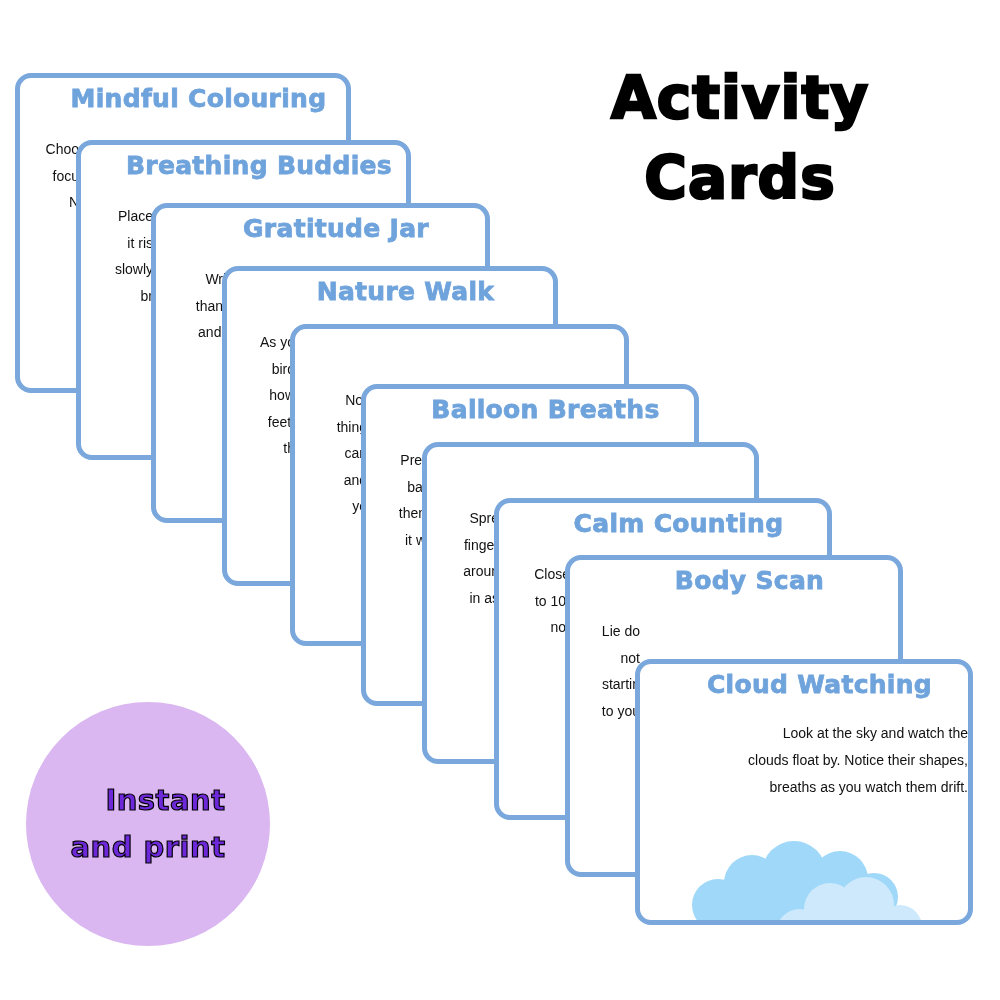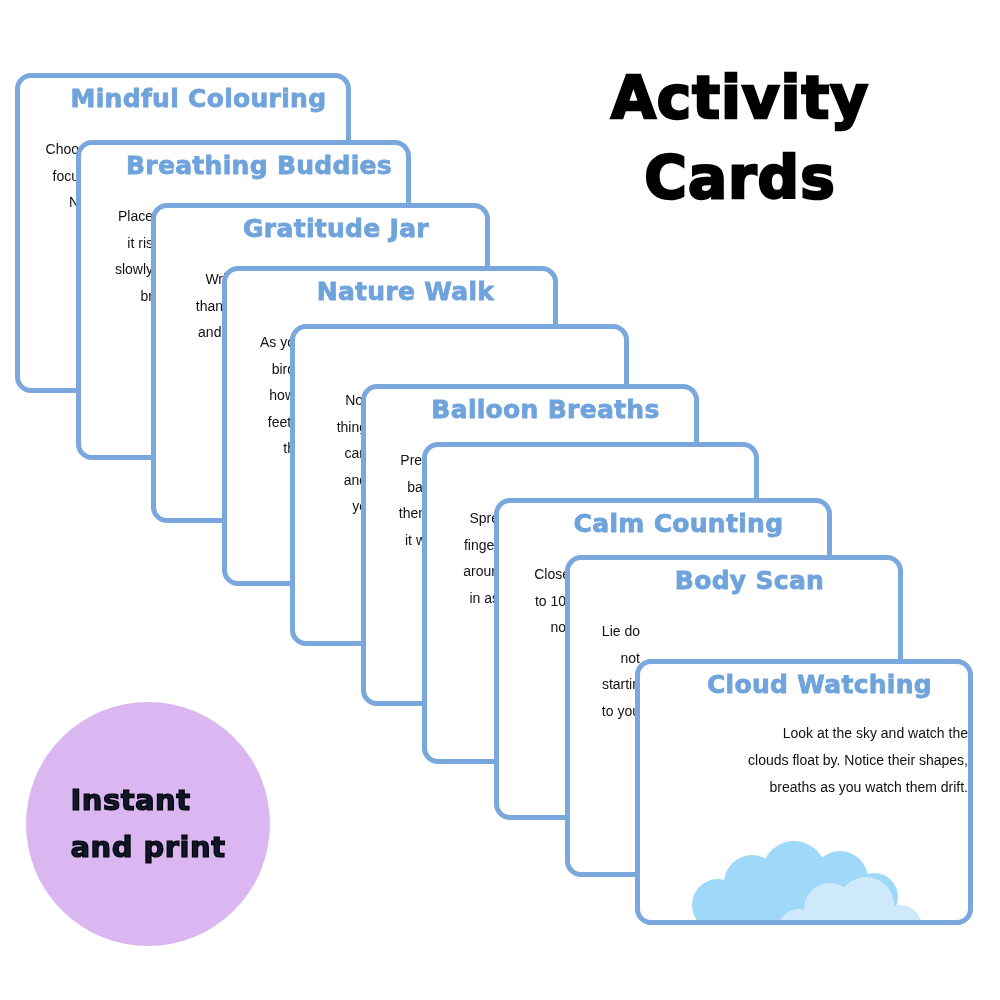--- a/index.html
+++ b/index.html
@@ -29,22 +29,22 @@
     font-family:"DejaVu Sans", sans-serif; font-weight:bold;
     font-size:58px; line-height:80px; letter-spacing:1px;
     -webkit-text-stroke:2.5px #000;
   }
   .badge {
     position:absolute; left:26px; top:702px; width:244px; height:244px;
     border-radius:50%; background:#dab7f1;
     display:flex; align-items:center; justify-content:center;
   }
   .badge-text {
-    text-align:left; font-family:"DejaVu Sans", sans-serif; font-weight:bold;
-    font-size:29px; line-height:47px; color:#0f172a; letter-spacing:0.5px;
+    text-align:right; font-family:"DejaVu Sans", sans-serif; font-weight:bold;
+    font-size:29px; line-height:47px; color:#6d28d9; letter-spacing:0.5px;
     -webkit-text-stroke:1.2px #000;
   }
   .clouds { position:absolute; left:50px; top:175px; }
 </style>
 </head>
 <body>
 
 <div class="card" style="left:15px;top:73px;width:336px;height:320px;">
   <div class="card-title">Mindful Colouring</div>
   <div class="card-body" style="width:51px;">

